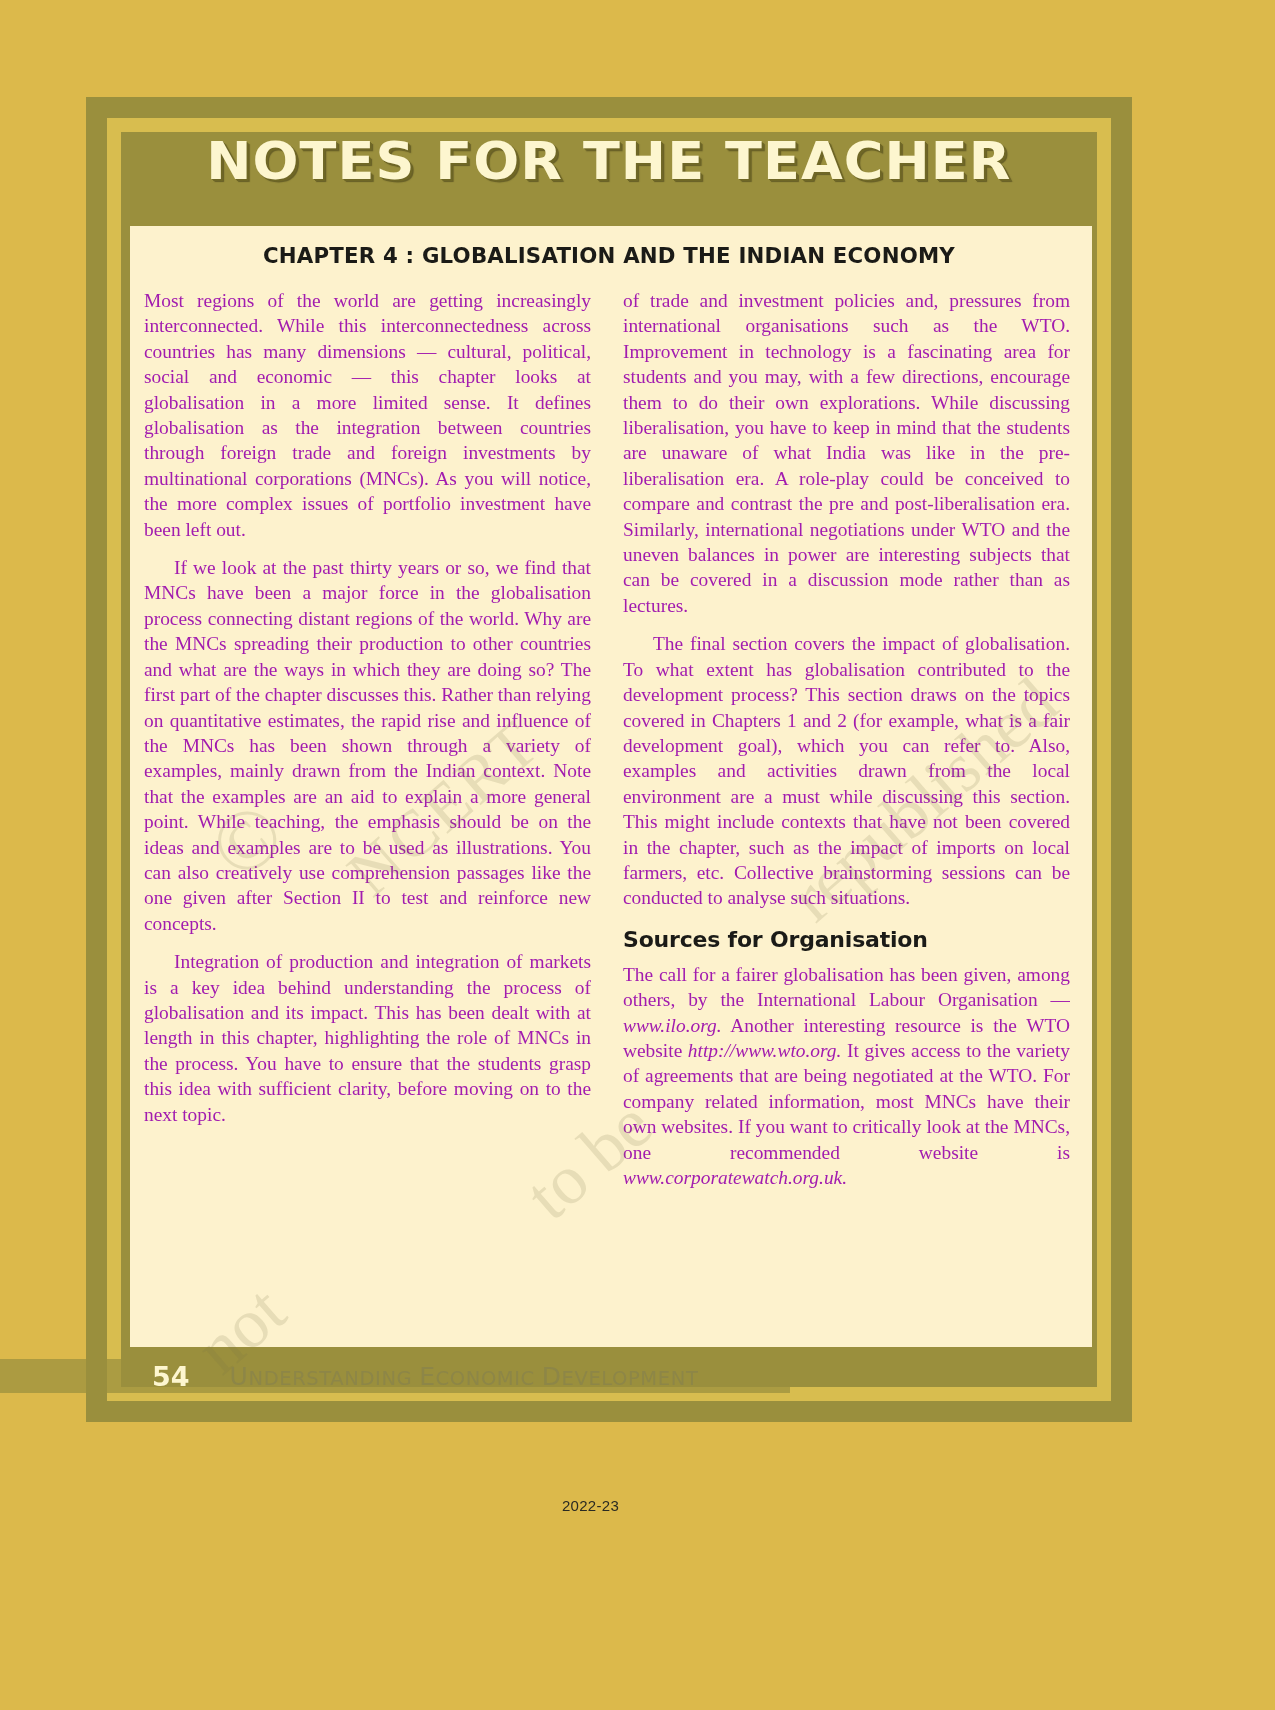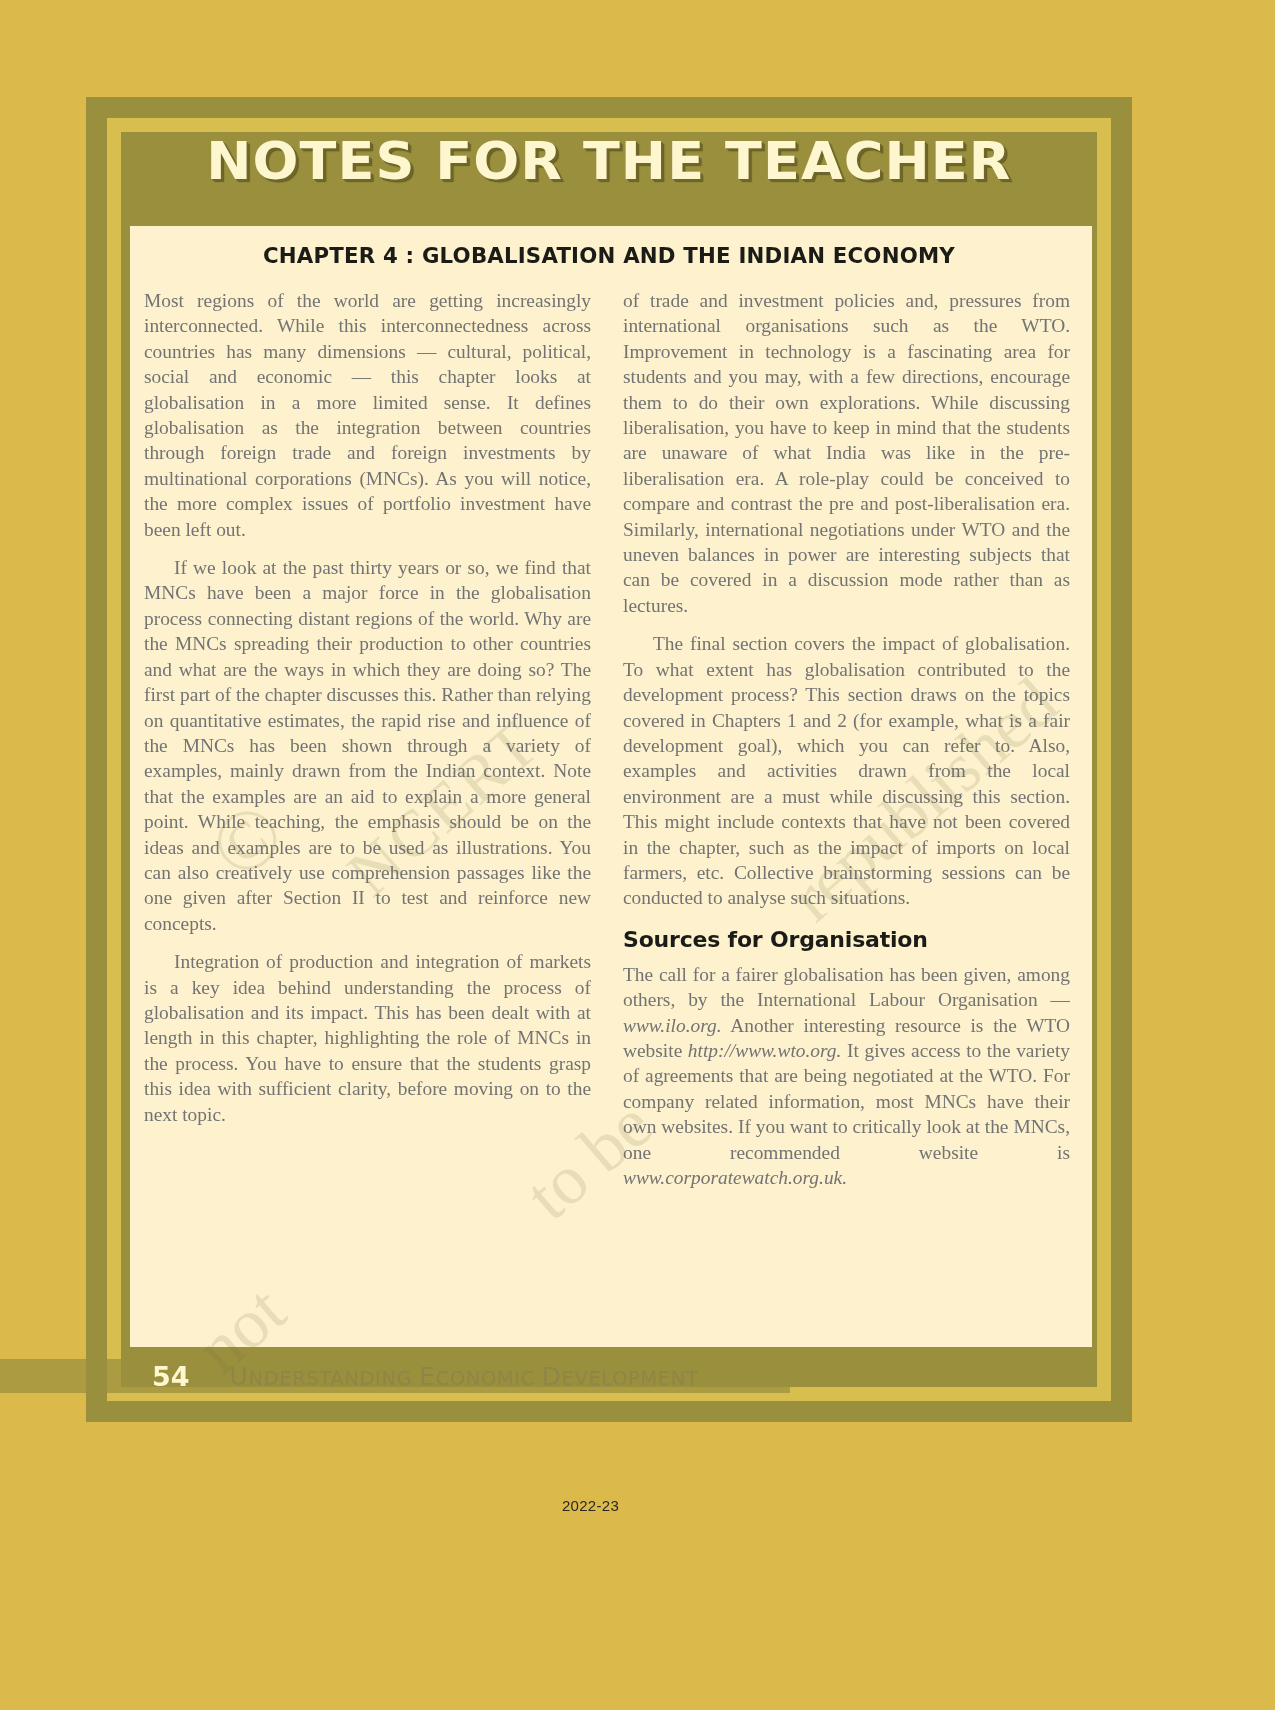--- a/index.html
+++ b/index.html
@@ -112,21 +112,21 @@
   .col {
     width: 447px;
     flex: 0 0 447px;
   }
 
   p.body {
     margin: 0 0 13px 0;
     font-family: "Liberation Serif", serif;
     font-size: 19.4px;
     line-height: 25.4px;
-    color: #737373;
+    color: #a21caf;
     text-align: justify;
     text-justify: inter-word;
     hyphens: none;
   }
   p.body.indent {
     text-indent: 30px;
   }
   p.body i { font-style: italic; }
 
   h3.subhead {

